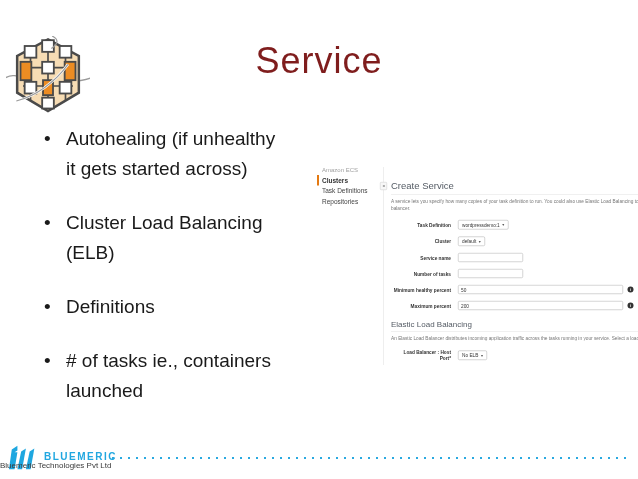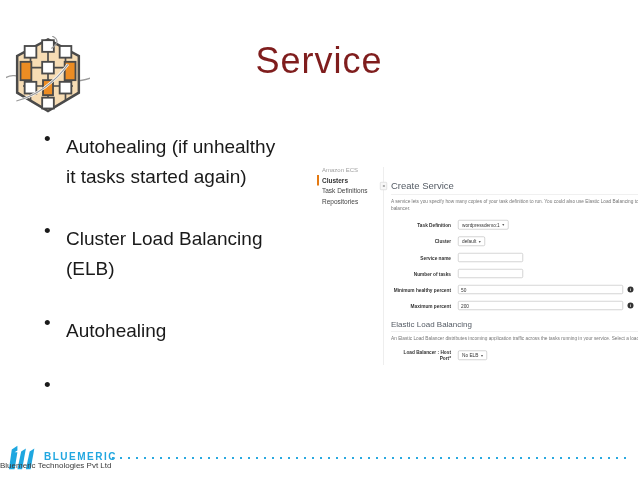--- a/index.html
+++ b/index.html
@@ -13,21 +13,21 @@
   .ecs-logo { position:absolute; left:6px; top:36px; width:84px; height:80px; }
   .slide-title {
     position:absolute; top:40px; left:0; width:100%;
     text-align:center; font-size:36px; font-weight:300; letter-spacing:1px; color:#7f1d1d;
   }
 
   
   .bullets { position:absolute; left:44px; top:124px; width:280px; }
   .bullet-item { display:flex; margin-bottom:24px; }
   .bullet-dot { width:22px; font-size:19px; line-height:30px; color:#1a1a1a; }
-  .bullet-text { font-size:19px; line-height:30px; color:#1a1a1a;margin-top:8px; }
+  .bullet-text { font-size:19px; line-height:30px; color:#1a1a1a; }
 
   
   .console { position:absolute; left:311px; top:160px; width:333px; height:222px; overflow:hidden; }
   .console-inner {
     width:666px; height:444px; transform:scale(0.5); transform-origin:0 0;
     position:relative; background:#fff; font-family:"Liberation Sans", sans-serif;
   }
   .sidebar { position:absolute; left:22px; top:10px; width:118px; }
   .sb-header { font-size:12px; color:#a0a0a0; line-height:20px; }
   .sb-item { font-size:13px; color:#444; line-height:21px; cursor:pointer; }
@@ -112,38 +112,42 @@
   <path d="M 55 0 q 12 6 -1 15" fill="none" stroke="#9a9a9a" stroke-width="1.4"></path>
 </svg>
 
 <div class="slide-title">Service</div>
 
 <div class="bullets">
   <div class="bullet-item">
     <span class="bullet-dot">•</span>
     <span class="bullet-text">
       <div>Autohealing (if unhealthy</div>
-      <div>it tasks started again)</div>
+      <div>it gets started across)</div>
     </span>
   </div>
   <div class="bullet-item">
     <span class="bullet-dot">•</span>
     <span class="bullet-text">
       <div>Cluster Load Balancing</div>
       <div>(ELB)</div>
     </span>
   </div>
   <div class="bullet-item">
     <span class="bullet-dot">•</span>
     <span class="bullet-text">
-      <div>Autohealing</div>
-    </span>
-  </div>
-  <div class="bullet-item">
-    <span class="bullet-dot">•</span>
+      <div>Definitions</div>
+    </span>
+  </div>
+  <div class="bullet-item">
+    <span class="bullet-dot">•</span>
+    <span class="bullet-text">
+      <div># of tasks ie., containers</div>
+      <div>launched</div>
+    </span>
   </div>
 </div>
 
 <div class="console">
   <div class="console-inner">
 
     <div class="sidebar">
       <div class="sb-header">Amazon ECS</div>
       <div class="sb-item active">Clusters</div>
       <div class="sb-item">Task Definitions</div>

